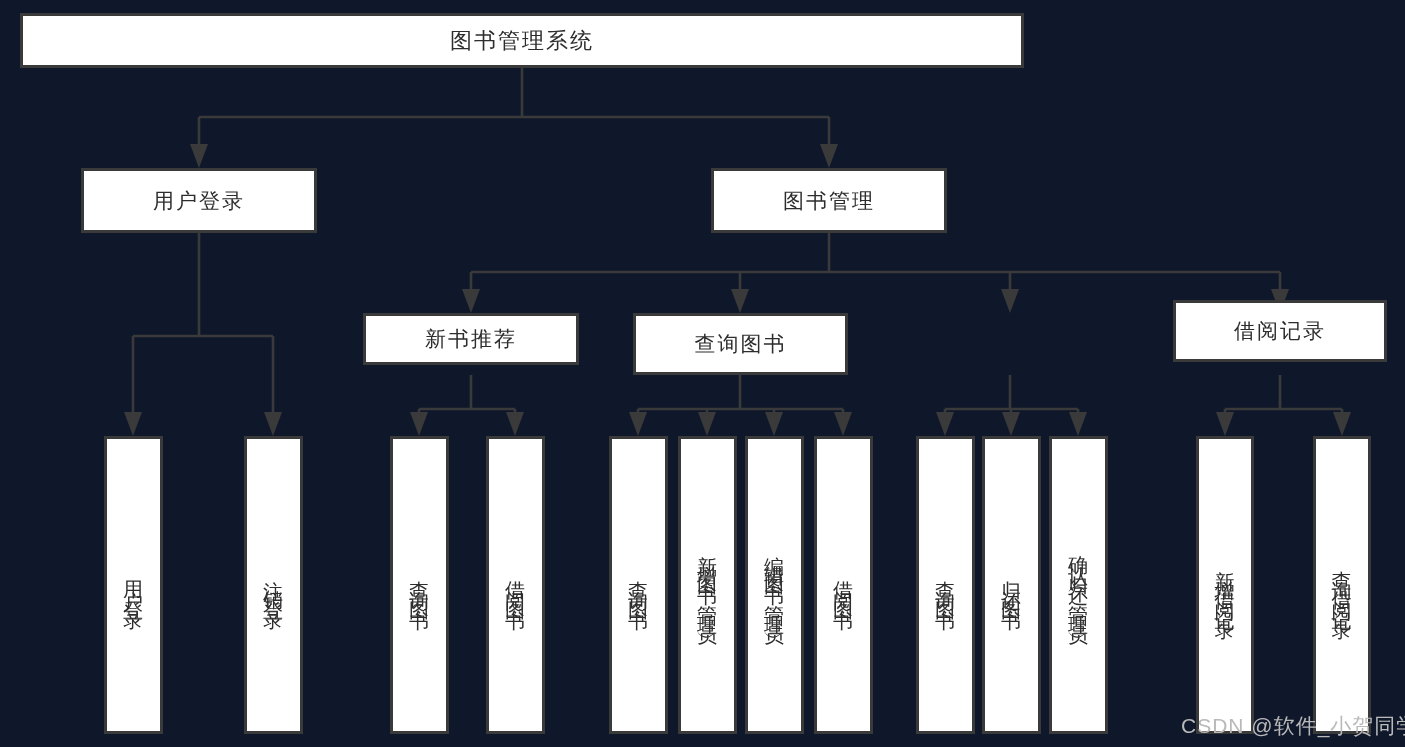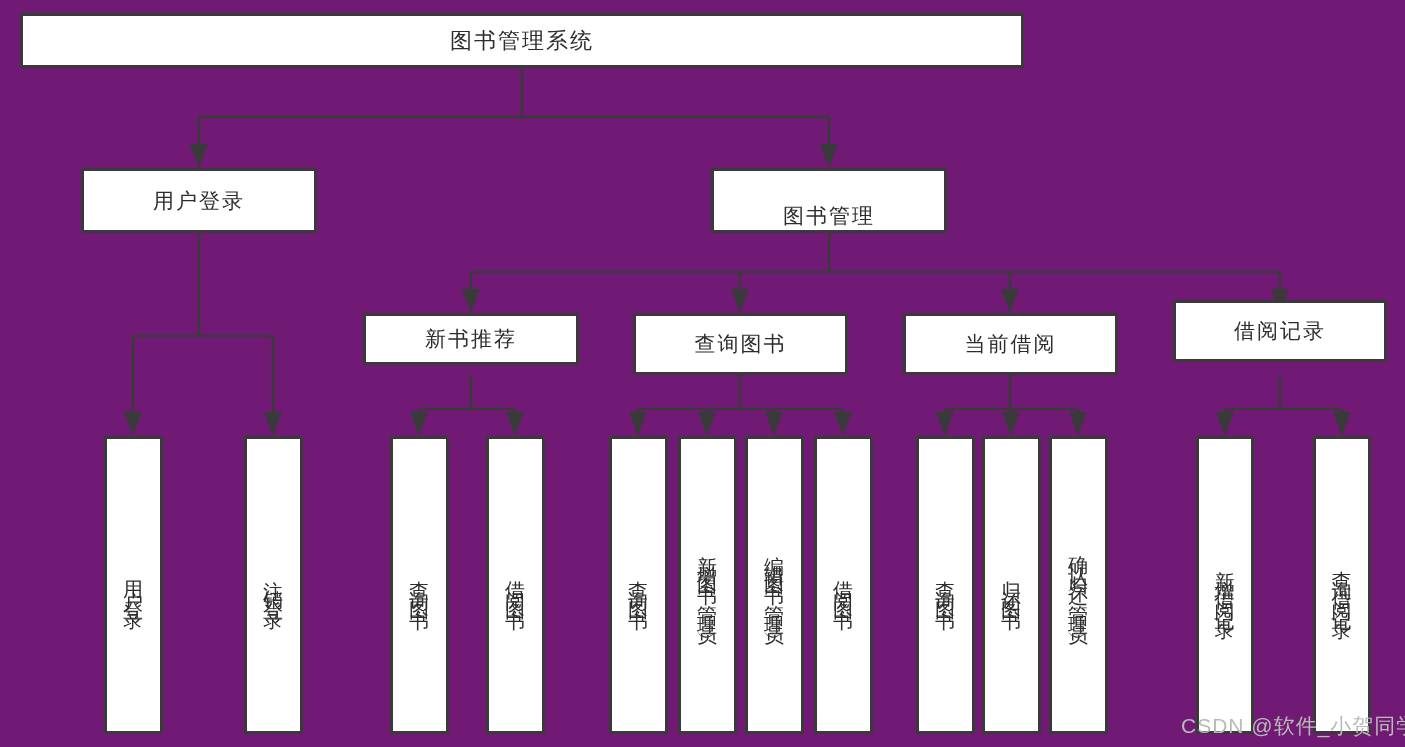--- a/index.html
+++ b/index.html
@@ -1,20 +1,20 @@
 <!DOCTYPE html>
 <html><head>
 <meta charset="utf-8">
 <style>
   html, body { margin: 0; padding: 0; background: #ffffff; }
   #stage {
     position: relative;
     width: 1405px;
     height: 747px;
-    background: #701a75;
+    background: #0f172a;
     overflow: hidden;
     font-family: "Liberation Sans", "DejaVu Sans", sans-serif;
   }
   #connectors {
     position: absolute;
     left: 0; top: 0;
     width: 1405px; height: 747px;
     z-index: 1;
   }
   #connectors path {
@@ -113,32 +113,29 @@
     </g>
   </svg>
 
   <div class="node h root" style="left:20px; top:13px; width:1004px; height:55px;">
     <span>图书管理系统</span>
   </div>
 
   <div class="node h" style="left:81px; top:168px; width:236px; height:65px;">
     <span>用户登录</span>
   </div>
-  <div class="node h" style="left:711px; top:168px; width:236px; height:65px;align-items:flex-end;">
+  <div class="node h" style="left:711px; top:168px; width:236px; height:65px;">
     <span>图书管理</span>
   </div>
 
   <div class="node h" style="left:363px; top:313px; width:216px; height:52px;">
     <span>新书推荐</span>
   </div>
   <div class="node h" style="left:633px; top:313px; width:215px; height:62px;">
     <span>查询图书</span>
-  </div>
-  <div class="node h" style="left:903px; top:313px; width:215px; height:62px;">
-    <span>当前借阅</span>
   </div>
   <div class="node h" style="left:1173px; top:300px; width:214px; height:62px;">
     <span>借阅记录</span>
   </div>
 
   <div class="node v" style="left:104px; top:436px; width:59px; height:298px;">
     <span>用户登录</span>
   </div>
   <div class="node v" style="left:244px; top:436px; width:59px; height:298px;">
     <span>注销登录</span>

